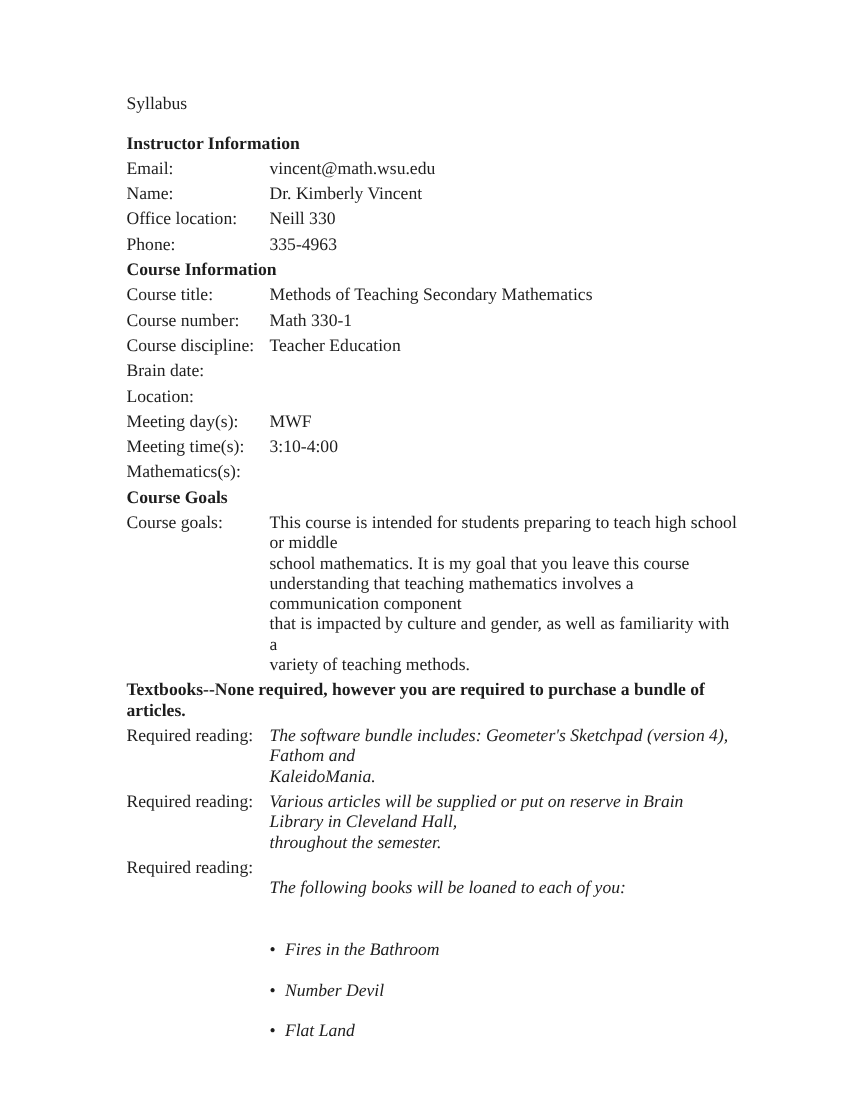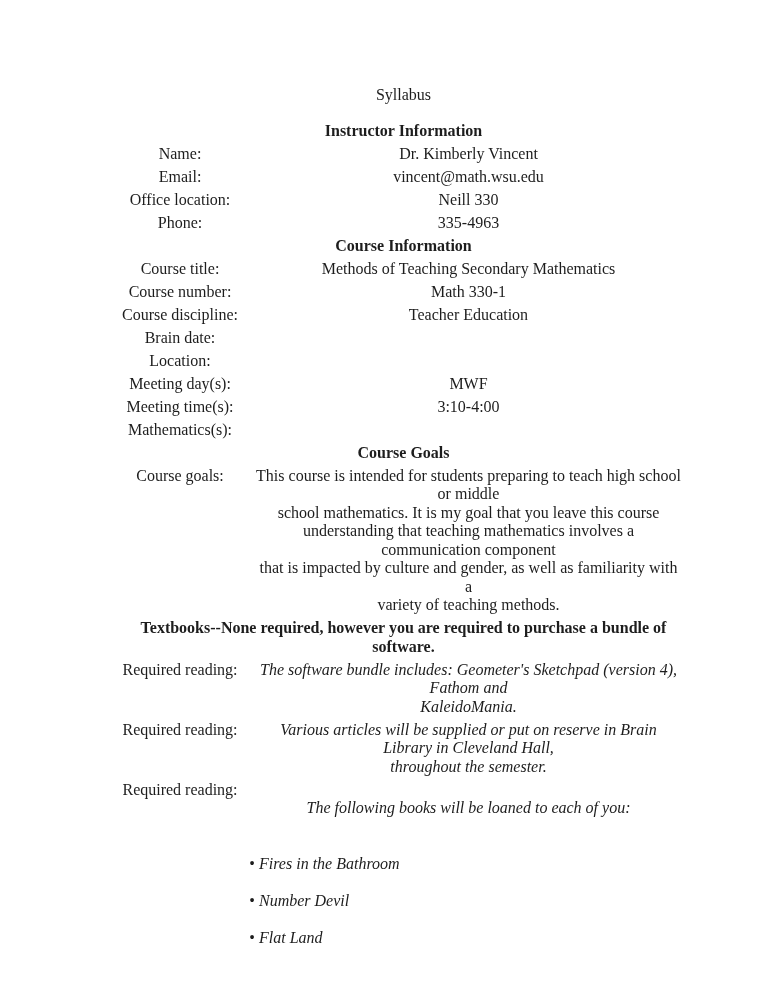--- a/index.html
+++ b/index.html
@@ -15,21 +15,20 @@
   .page {
     box-sizing: border-box;
     width: 752px;
     height: 994px;
     padding: 86px 60px 0 115px;
     font-family: "Liberation Serif", "DejaVu Serif", serif;
     font-size: 16px;
     line-height: 18.5px;
     color: #1d1d1d;
     background: #ffffff;
-    text-align: center;
   }
   .doc-title {
     margin: 0 0 17px 0;
   }
   .heading {
     font-weight: bold;
     margin: 0 0 4.5px 0;
     white-space: pre-line;
   }
   .row {
@@ -63,26 +62,26 @@
 </head>
 <body>
 
 <div class="page">
 
   <p class="doc-title">Syllabus</p>
 
   <p class="heading">Instructor Information</p>
 
   <div class="row">
+    <span class="label">Email:</span>
+    <span class="value">vincent@math.wsu.edu</span>
+  </div>
+  <div class="row">
     <span class="label">Name:</span>
     <span class="value">Dr. Kimberly Vincent</span>
-  </div>
-  <div class="row">
-    <span class="label">Email:</span>
-    <span class="value">vincent@math.wsu.edu</span>
   </div>
   <div class="row">
     <span class="label">Office location:</span>
     <span class="value">Neill 330</span>
   </div>
   <div class="row">
     <span class="label">Phone:</span>
     <span class="value">335-4963</span>
   </div>
 
@@ -126,21 +125,21 @@
 or middle
 school mathematics. It is my goal that you leave this course
 understanding that teaching mathematics involves a
 communication component
 that is impacted by culture and gender, as well as familiarity with
 a
 variety of teaching methods.</span>
   </div>
 
   <p class="heading">Textbooks--None required, however you are required to purchase a bundle of
-software.</p>
+articles.</p>
 
   <div class="row">
     <span class="label">Required reading:</span>
     <span class="value italic">The software bundle includes: Geometer's Sketchpad (version 4),
 Fathom and
 KaleidoMania.</span>
   </div>
   <div class="row">
     <span class="label">Required reading:</span>
     <span class="value italic">Various articles will be supplied or put on reserve in Brain

